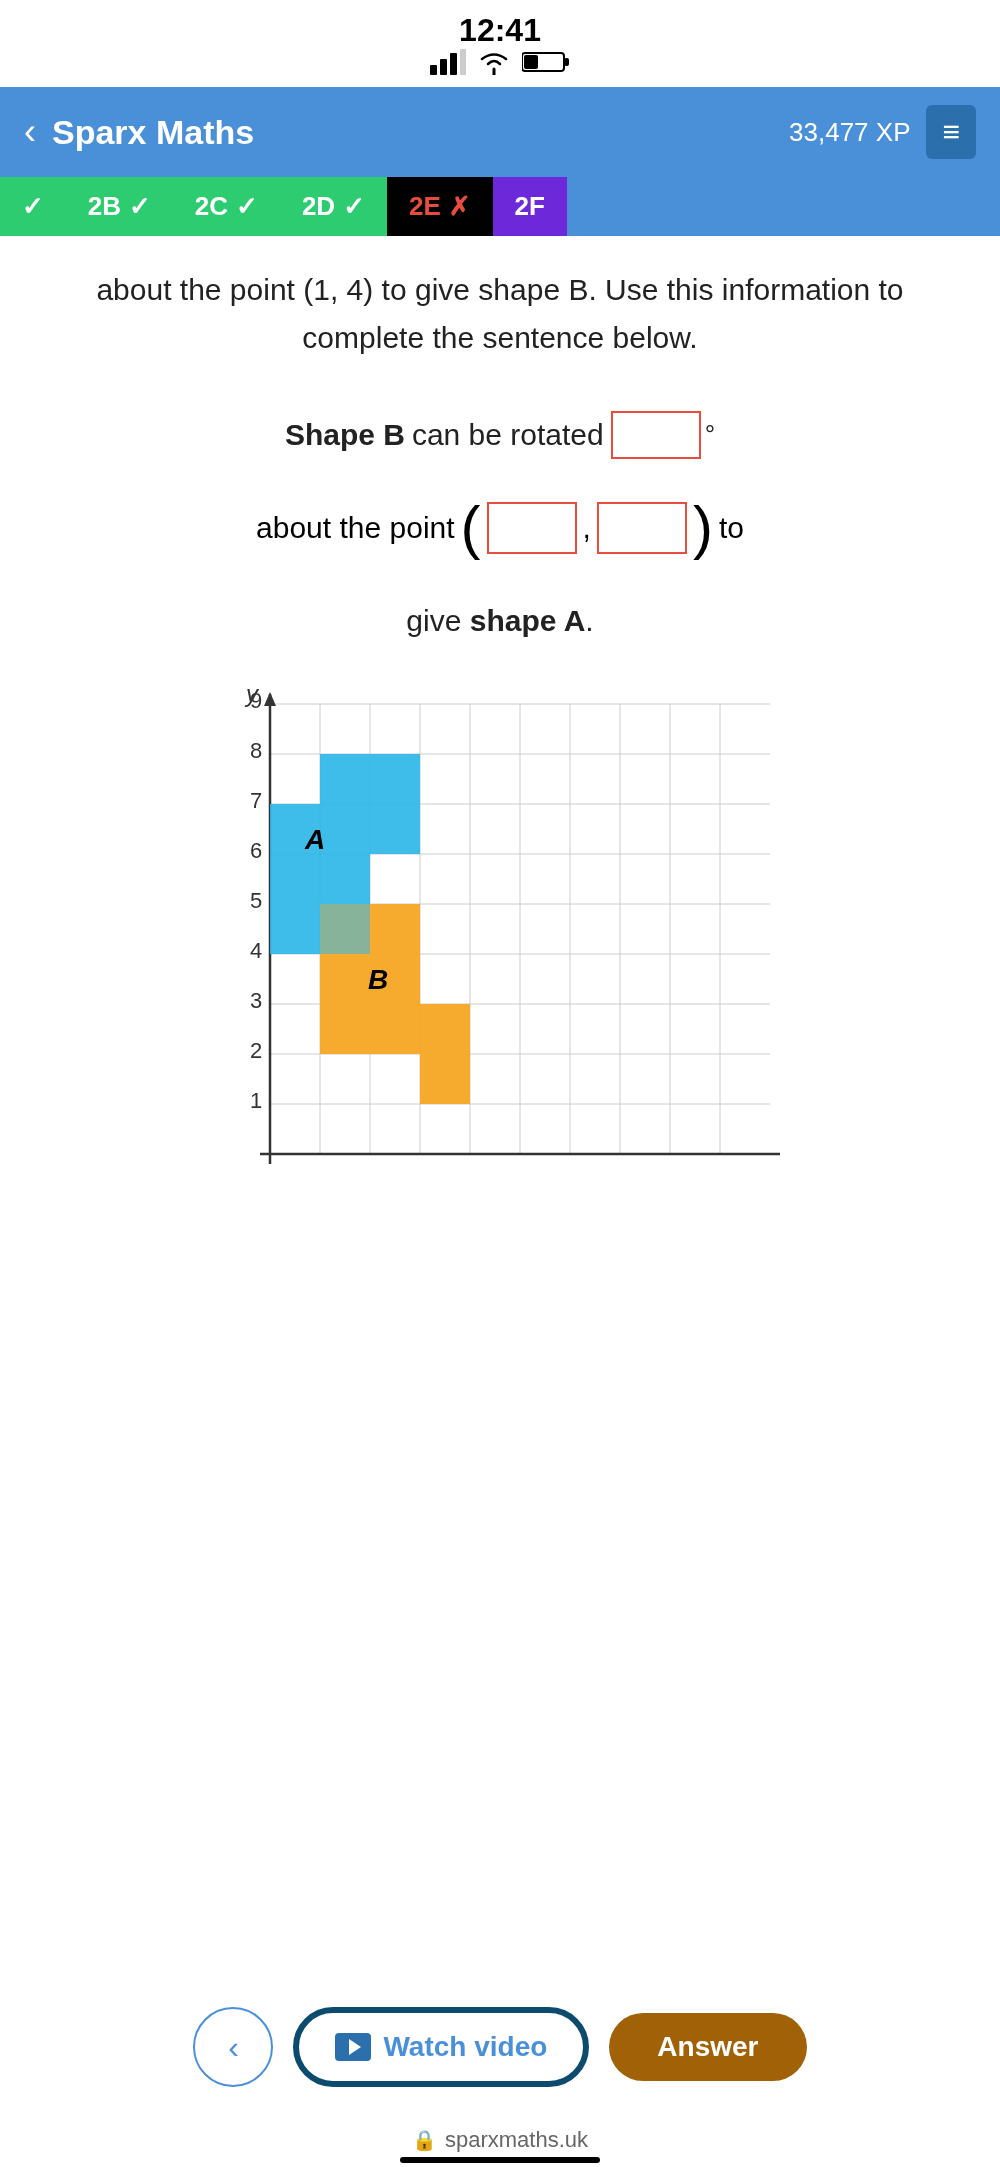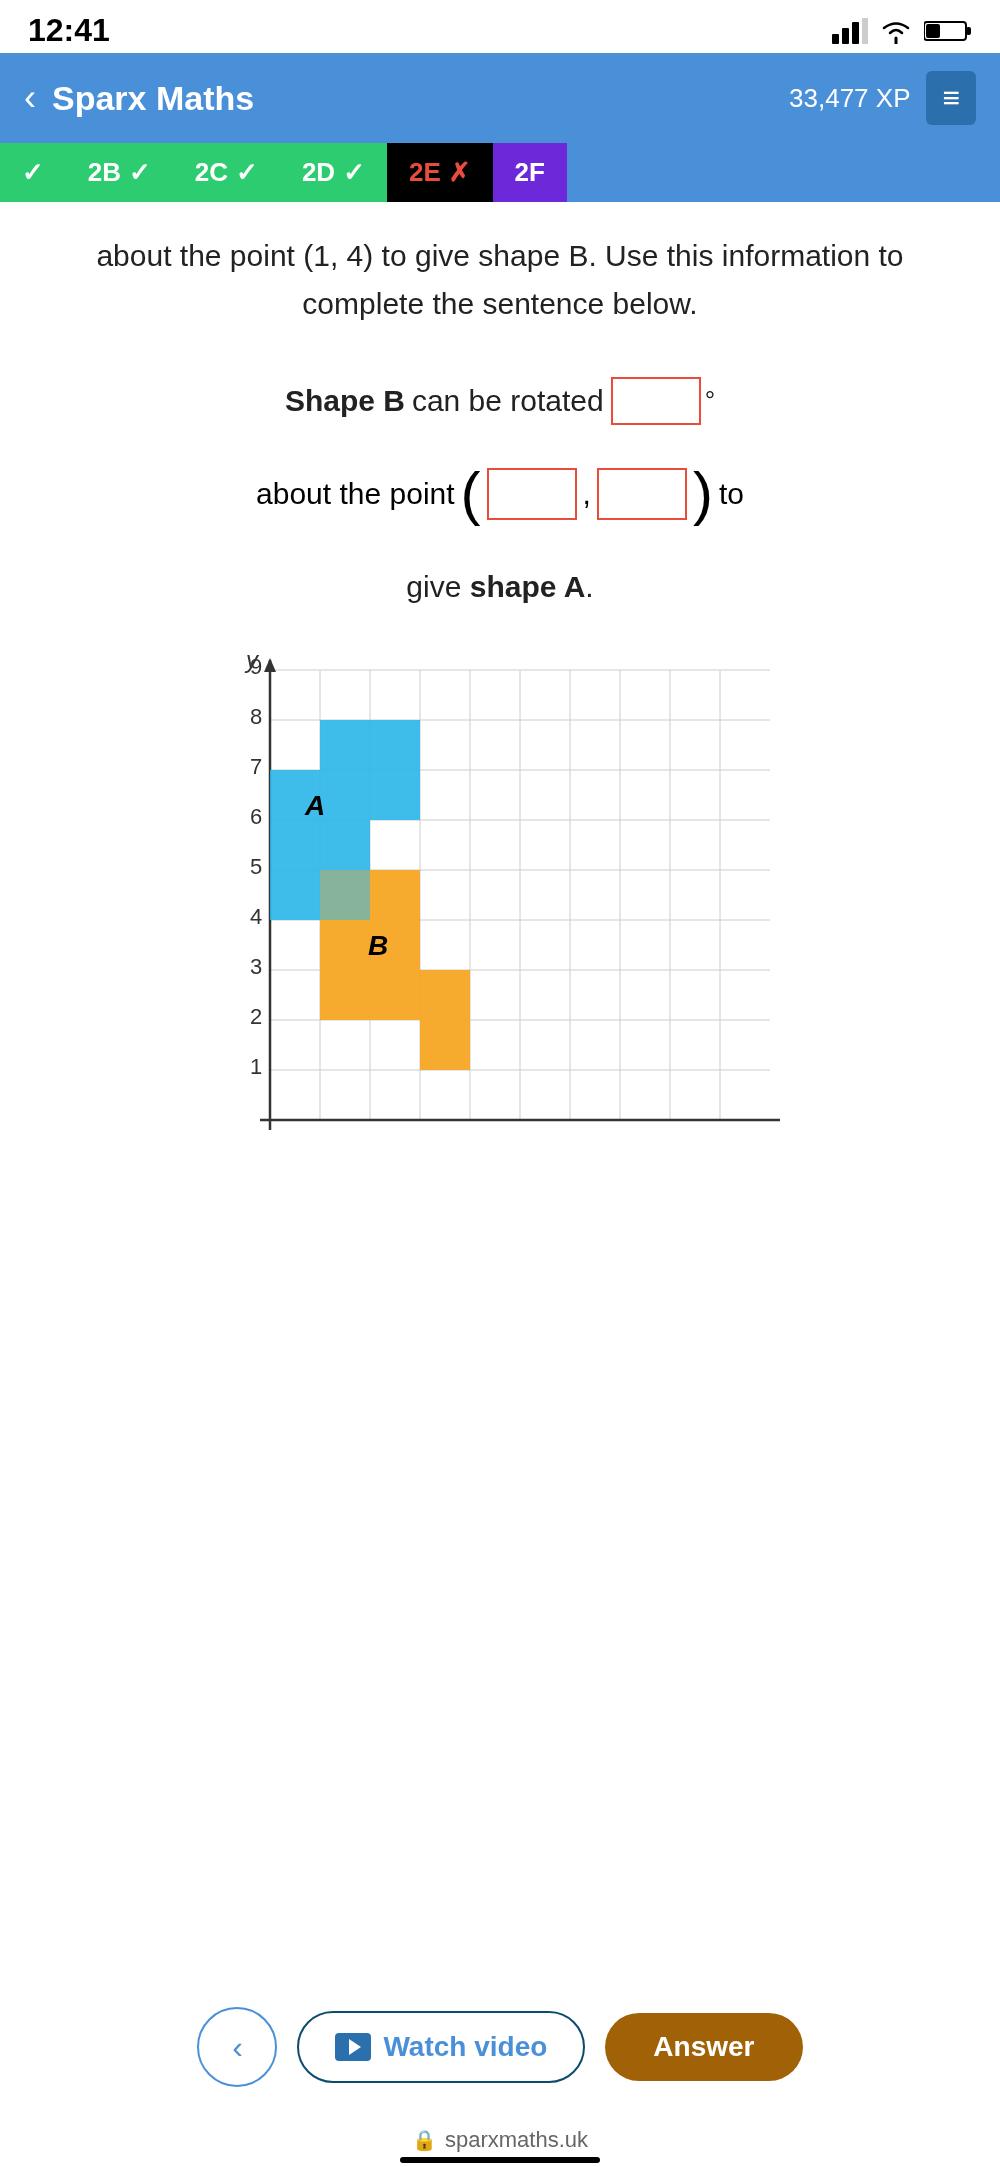--- a/index.html
+++ b/index.html
@@ -12,22 +12,23 @@
       min-height: 2167px;
       position: relative;
       overflow-x: hidden;
     }
 
     
     .status-bar {
       display: flex;
       justify-content: space-between;
       align-items: center;
-      padding: 12px 28px 4px 28px;
+      padding: 12px 28px 12px 28px;
       background: #fff;
+      flex-direction: column;
     }
     .status-time {
       font-size: 32px;
       font-weight: 700;
       color: #000;
     }
     .status-icons {
       display: flex;
       align-items: center;
       gap: 10px;
@@ -216,21 +217,21 @@
       align-items: center;
       justify-content: center;
       cursor: pointer;
       flex-shrink: 0;
     }
 
     .btn-watch-video {
       display: flex;
       align-items: center;
       gap: 12px;
-      border: 2px solid #0c4a6e;
+      border: 6px solid #0c4a6e;
       border-radius: 50px;
       padding: 18px 36px;
       background: #fff;
       color: #4a90d9;
       font-size: 28px;
       font-weight: 600;
       cursor: pointer;
     }
 
     .video-icon {

